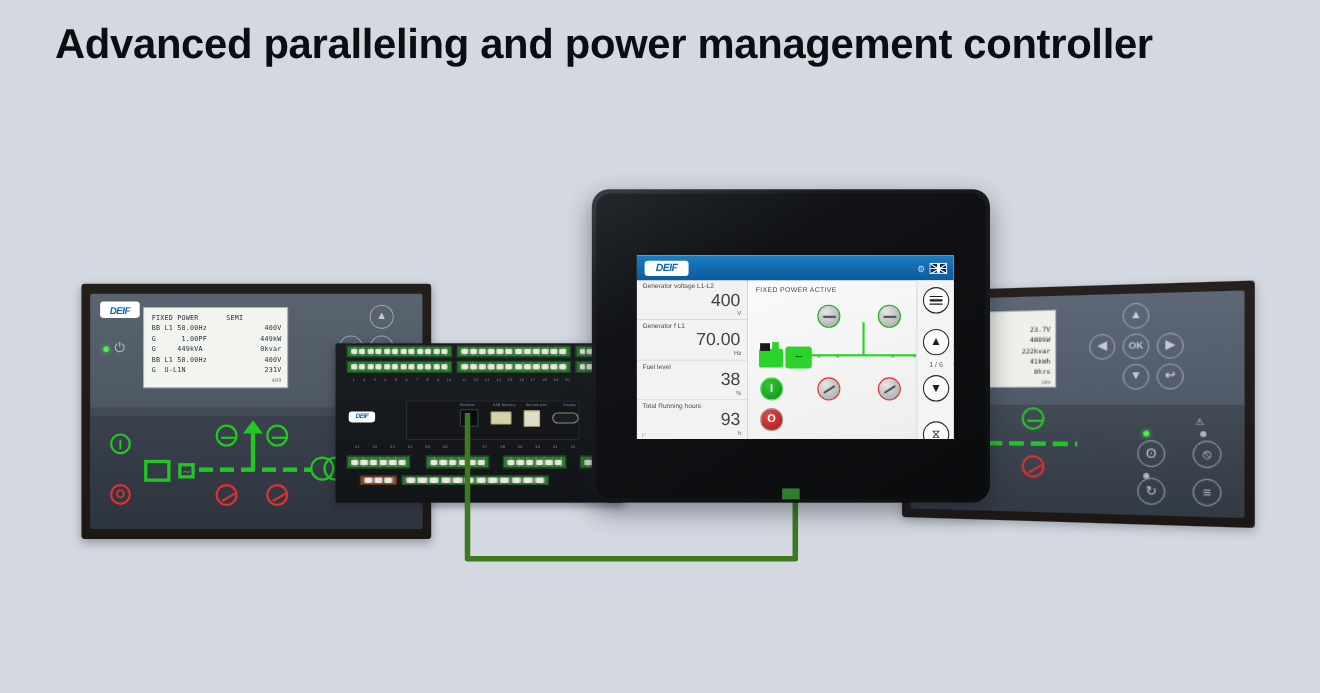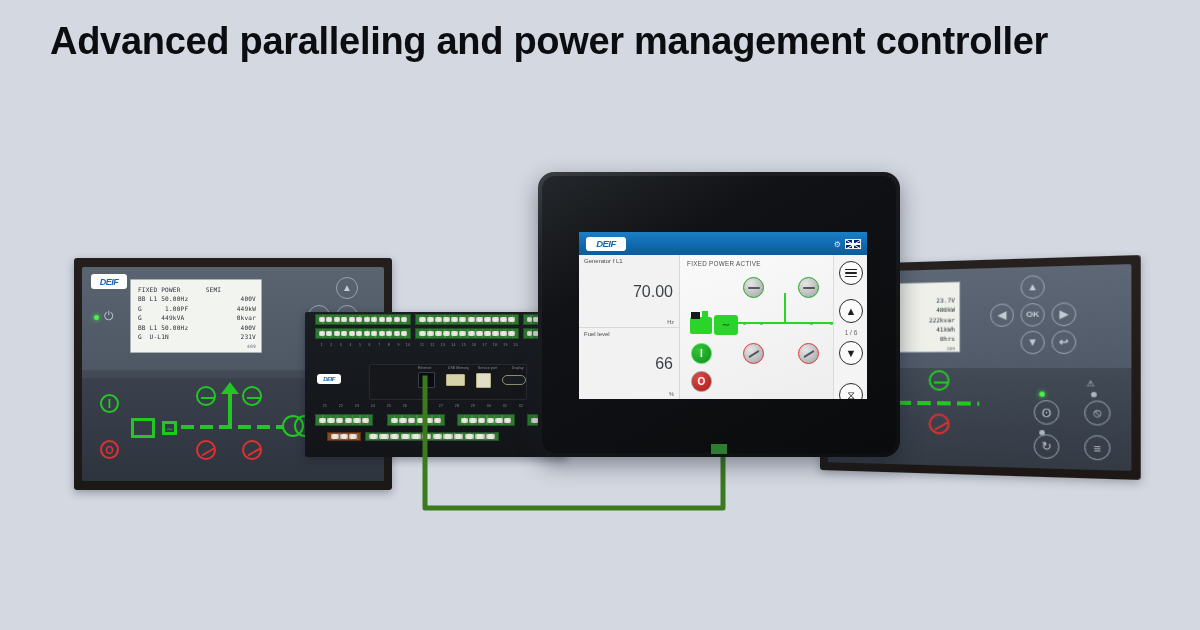--- a/index.html
+++ b/index.html
@@ -674,28 +674,39 @@
       <div id="hmi-header">
         <div class="deif-logo">DEIF</div>
         <div class="hdr-icon" style="right:26px;top:8px">⚙</div>
         <div class="uk-flag"></div>
       </div>
 
       <div id="hmi-body">
 
         <div id="hmi-values">
           <div class="val-card">
+            <div class="val-label">Generator voltage L1-L2</div>
+            <div class="val-num">400</div>
+            <div class="val-unit">V</div>
+          </div>
+          <div class="val-card">
             <div class="val-label">Generator f L1</div>
             <div class="val-num">70.00</div>
             <div class="val-unit">Hz</div>
           </div>
           <div class="val-card">
             <div class="val-label">Fuel level</div>
-            <div class="val-num">66</div>
+            <div class="val-num">38</div>
             <div class="val-unit">%</div>
+          </div>
+          <div class="val-card">
+            <div class="val-label">Total Running hours</div>
+            <div class="val-num">93</div>
+            <div class="val-unit">h</div>
+            <div class="val-foot">1"</div>
           </div>
         </div>
 
         <div id="hmi-diagram">
           <div id="hmi-status">FIXED POWER ACTIVE</div>
 
           <div class="genset" style="left:10px;top:56px;width:48px;height:26px">
             <div class="eng" style="left:0;top:6px;width:22px;height:17px;border-radius:2px"></div>
             <div style="position:absolute;left:1px;top:1px;width:9px;height:7px;background:#16181b"></div>
             <div style="position:absolute;left:12px;top:0px;width:6px;height:8px;background:#2bd42b"></div>

